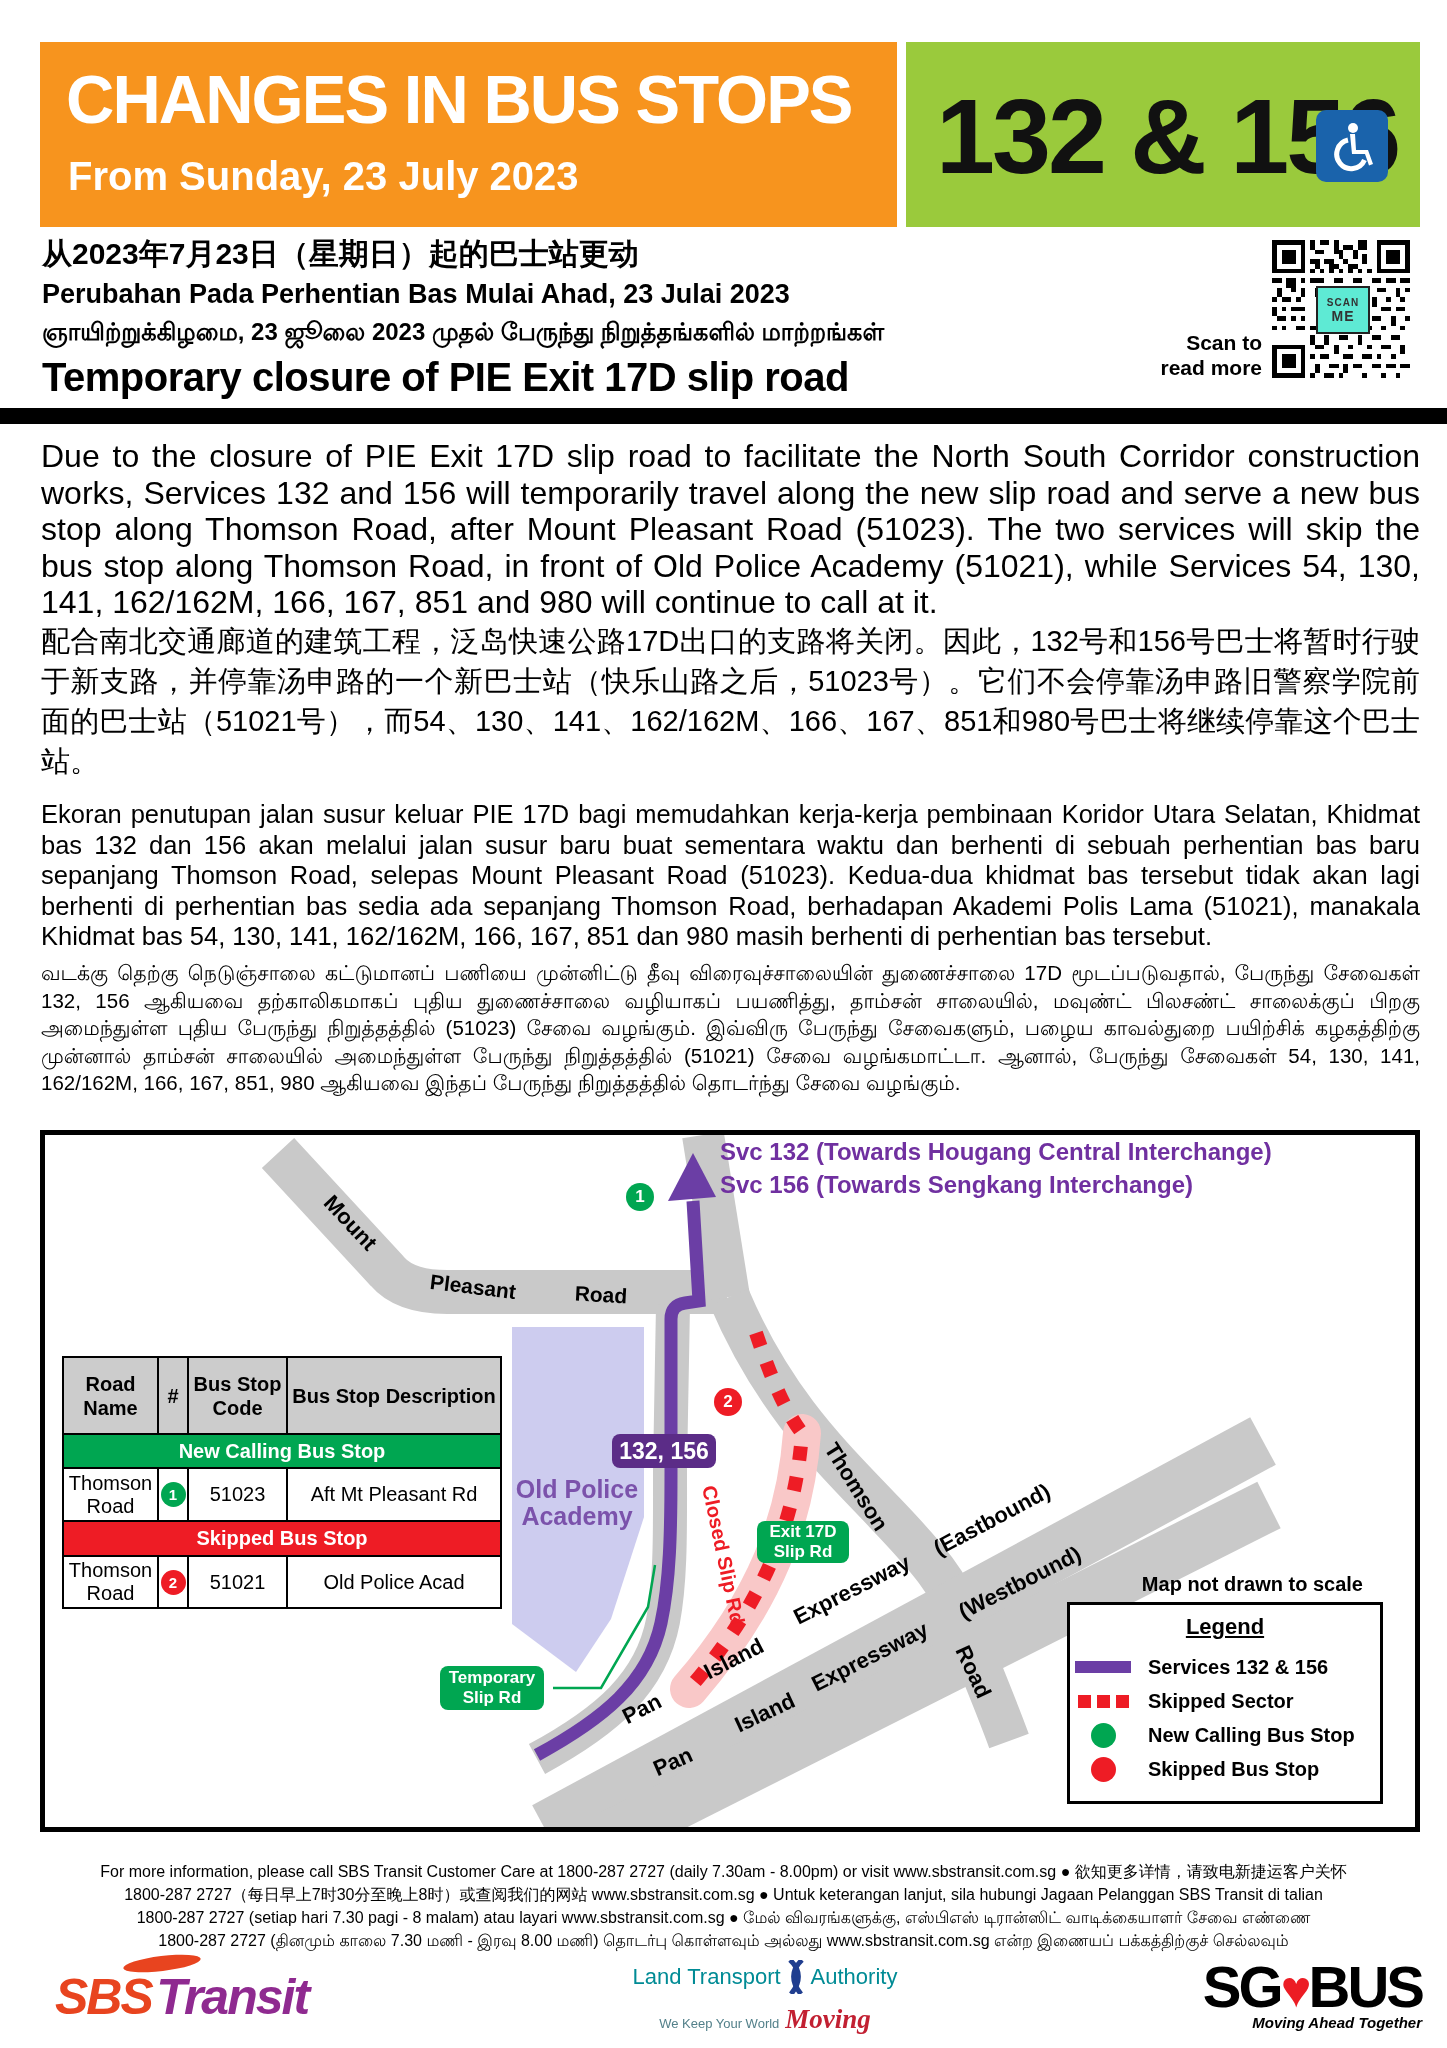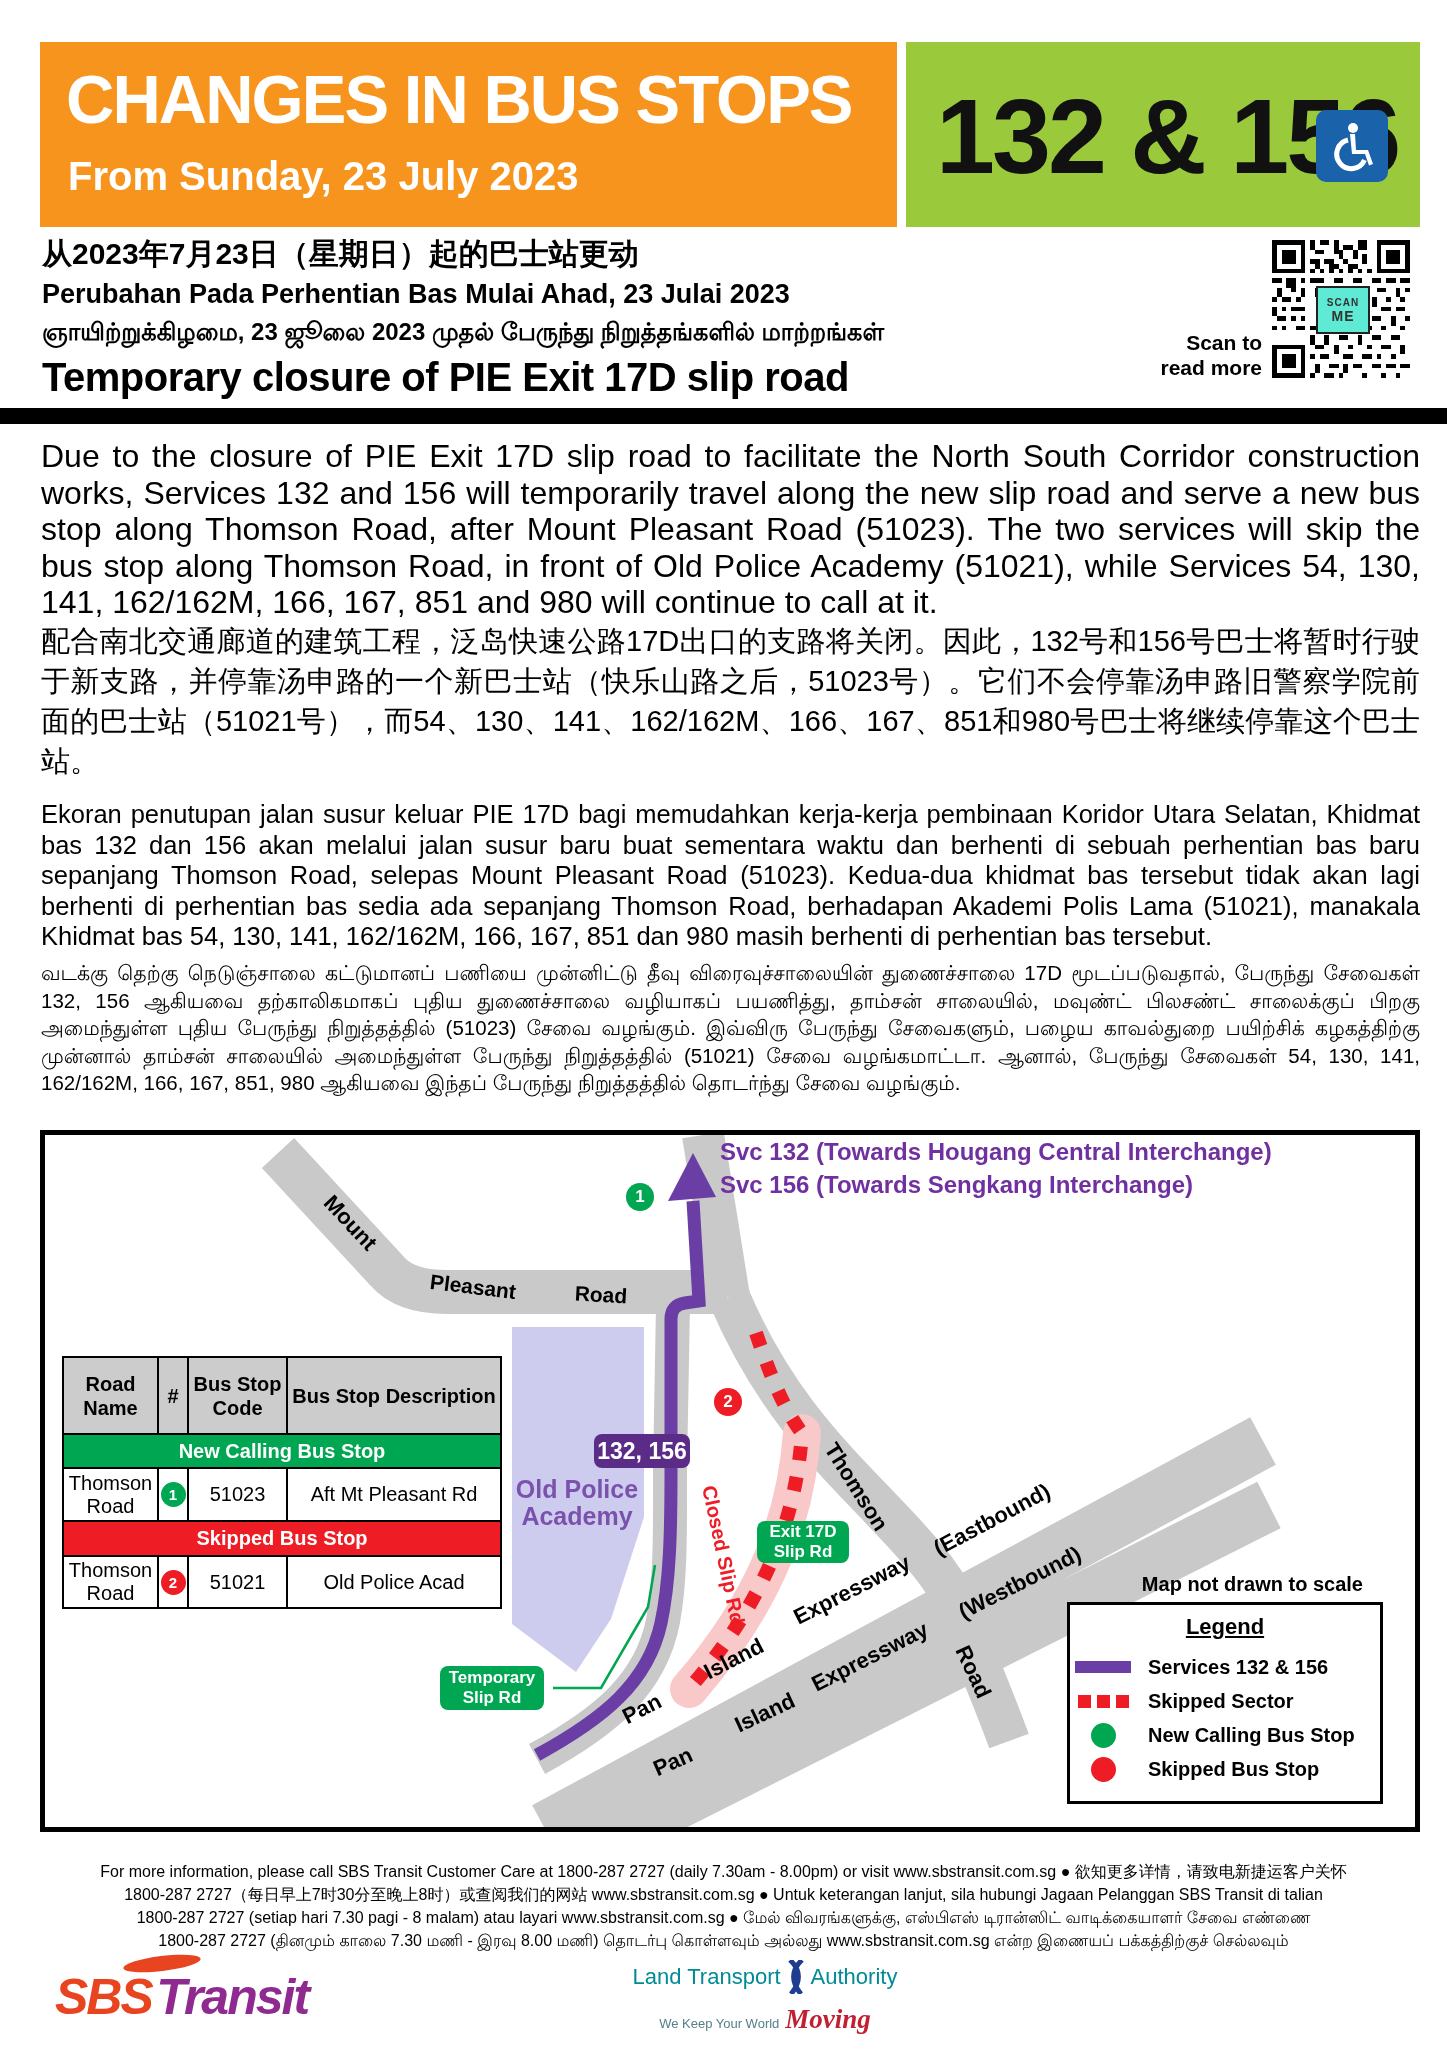--- a/index.html
+++ b/index.html
@@ -183,21 +183,21 @@
     <div class="mlabel" style="left:720px;top:578px;--r:-25deg;font-size:22px;">Island</div>
     <div class="mlabel" style="left:825px;top:522px;--r:-27deg;font-size:22px;">Expressway</div>
     <div class="mlabel" style="left:975px;top:448px;--r:-27deg;font-size:22px;">(Westbound)</div>
     <div class="mlabel" style="left:678px;top:420px;--r:78deg;font-size:20px;color:#EE1C25;">Closed Slip Rd</div>
 
     <div class="mlabel" style="left:532px;top:368px;font-size:25px;color:#7B52AB;text-align:center;line-height:27px;white-space:normal;width:160px;">
       <div>Old Police</div>
       <div>Academy</div>
     </div>
 
-    <div class="badge" style="left:549px;top:299px;width:96px;height:34px;background:#5B2C87;font-size:23px;">132, 156</div>
+    <div class="badge" style="left:567px;top:299px;width:104px;height:34px;background:#5B2C87;font-size:23px;">132, 156</div>
     <div class="badge" style="left:712px;top:386px;width:92px;height:42px;background:#00A651;font-size:17px;">
       <div>Exit 17D</div>
       <div>Slip Rd</div>
     </div>
     <div class="badge" style="left:395px;top:531px;width:104px;height:44px;background:#00A651;font-size:17px;">
       <div>Temporary</div>
       <div>Slip Rd</div>
     </div>
 
     <div class="marker" style="left:581px;top:48px;background:#00A651;">1</div>
@@ -285,15 +285,21 @@
         <svg width="18" height="34" viewBox="0 0 18 34">
           <path d="M3,0 C14,10 14,22 4,34" stroke="#203E8F" stroke-width="5" fill="none"></path>
           <path d="M15,0 C4,10 4,22 14,34" stroke="#203E8F" stroke-width="5" fill="none"></path>
         </svg>
         <span>Authority</span>
       </div>
       <div class="row2">
         <span>We Keep Your World</span><span class="mov">Moving</span>
       </div>
     </div>
+    <div class="sgbus">
+      <div class="wordmark">
+        <span>SG</span><span class="heart">♥</span><span>BUS</span>
+      </div>
+      <div class="tag">Moving Ahead Together</div>
+    </div>
   </div>
 
 </div>
 
 </body></html>

